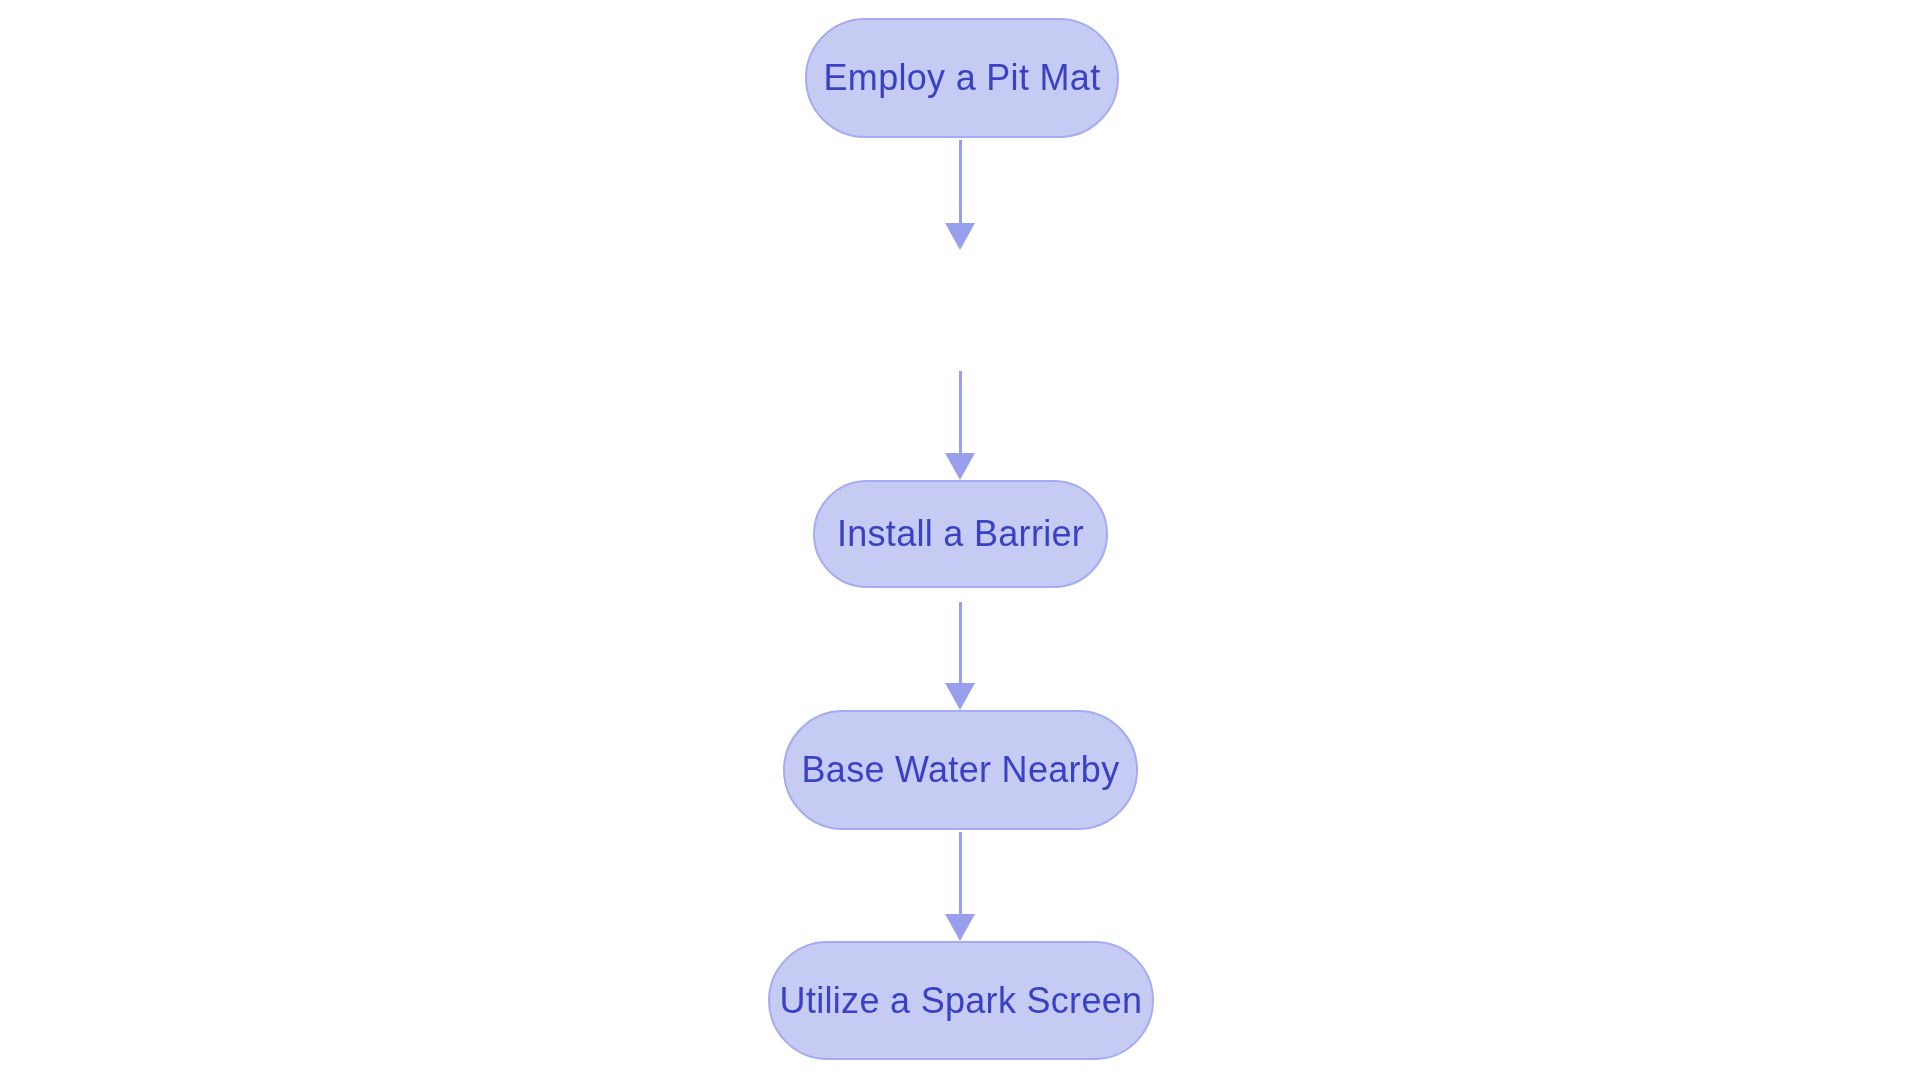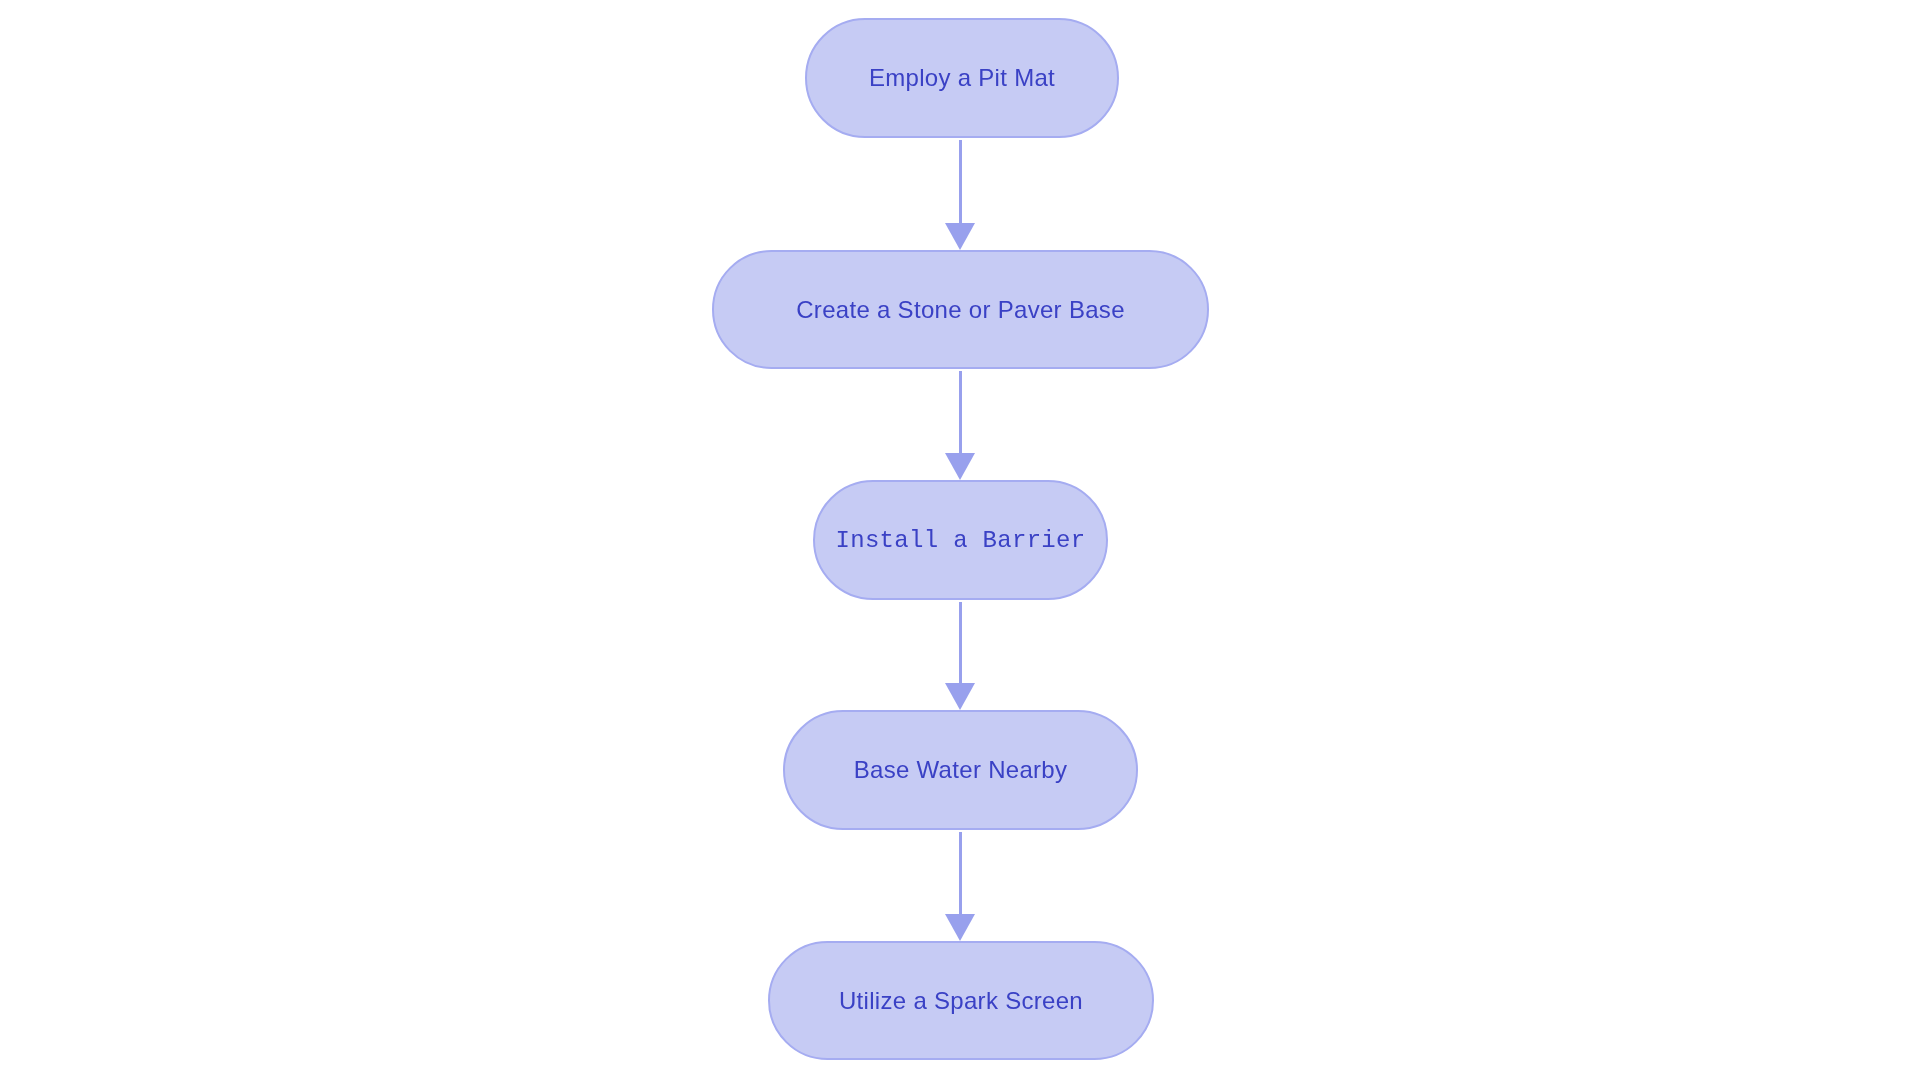--- a/index.html
+++ b/index.html
@@ -15,31 +15,31 @@
     font-family: "Liberation Sans", sans-serif;
     overflow: hidden;
   }
   .node {
     position: absolute;
     box-sizing: border-box;
     background: var(--node-fill, #c6cbf4);
     border: 2px solid var(--node-border, #a5acf1);
     border-radius: 60px;
     color: var(--node-text, #3a41c5);
-    font-size: 24px;
+    font-size: 36px;
     letter-spacing: 0.3px;
     display: flex;
     align-items: center;
     justify-content: center;
     text-align: center;
     white-space: nowrap;
   }
   .n1 { left: 805px; top: 18px;  width: 314px; height: 120px; }
   .n2 { left: 712px; top: 250px; width: 497px; height: 119px; }
-  .n3 { left: 813px; top: 480px; width: 295px; height: 120px; font-family: Liberation Mono, monospace; }
+  .n3 { left: 813px; top: 480px; width: 295px; height: 108px; }
   .n4 { left: 783px; top: 710px; width: 355px; height: 120px; }
   .n5 { left: 768px; top: 941px; width: 386px; height: 119px; }
 
   .arrow {
     position: absolute;
     left: 945px;
     width: 30px;
   }
   .a1 { top: 140px; height: 110px; }
   .a2 { top: 371px; height: 109px; }
@@ -72,23 +72,20 @@
 
   <div class="node n1">
     <span>Employ a Pit Mat</span>
   </div>
 
   <div class="arrow a1">
     <div class="shaft"></div>
     <div class="head"></div>
   </div>
 
-  <div class="node n2">
-    <span>Create a Stone or Paver Base</span>
-  </div>
 
   <div class="arrow a2">
     <div class="shaft"></div>
     <div class="head"></div>
   </div>
 
   <div class="node n3">
     <span>Install a Barrier</span>
   </div>
 

